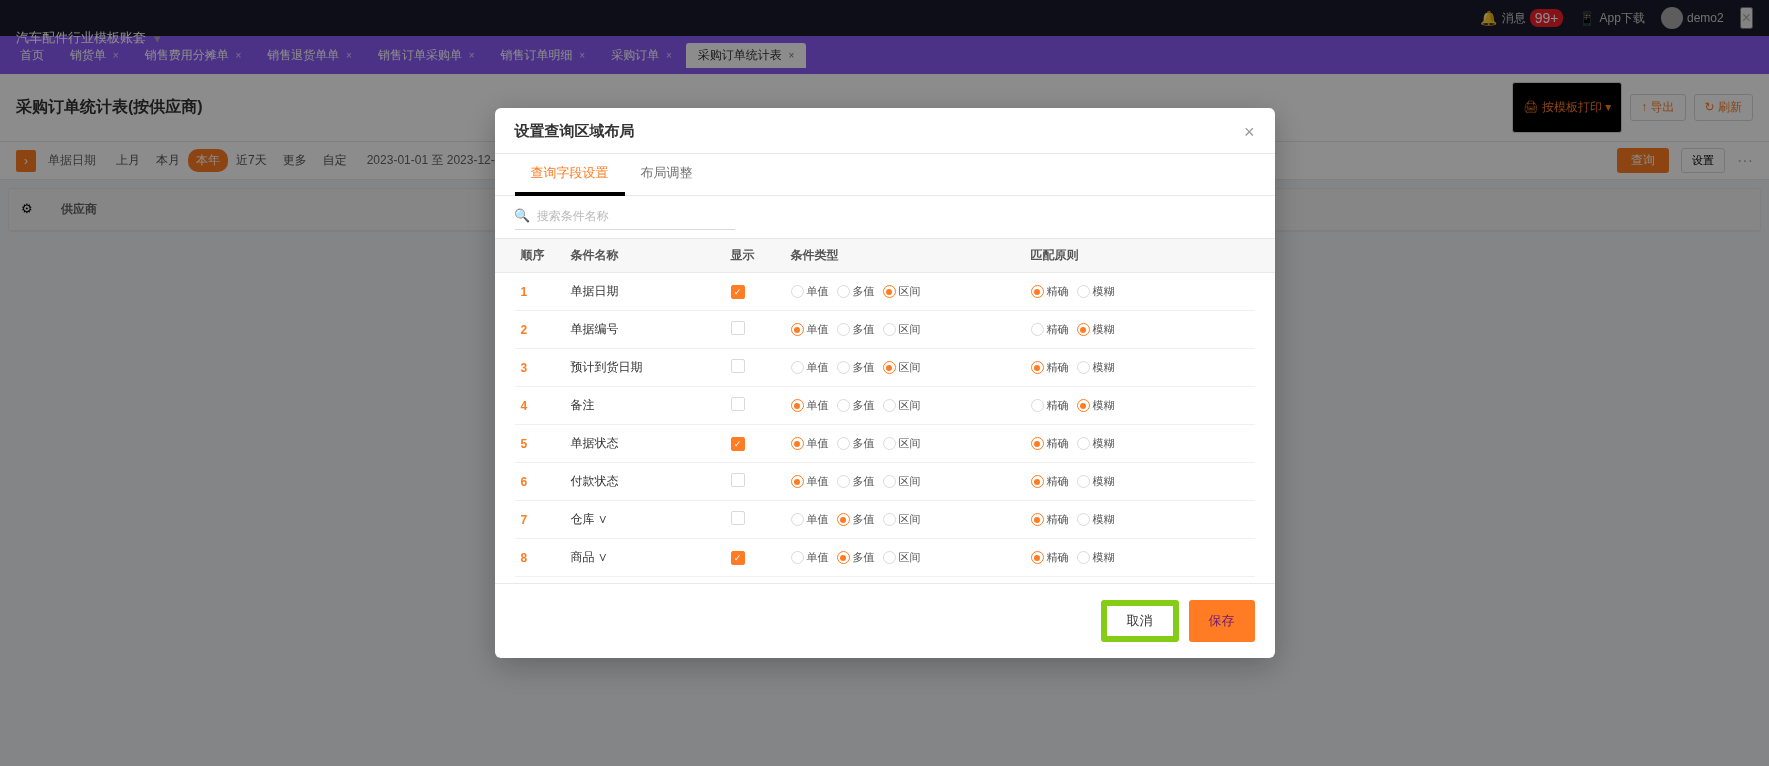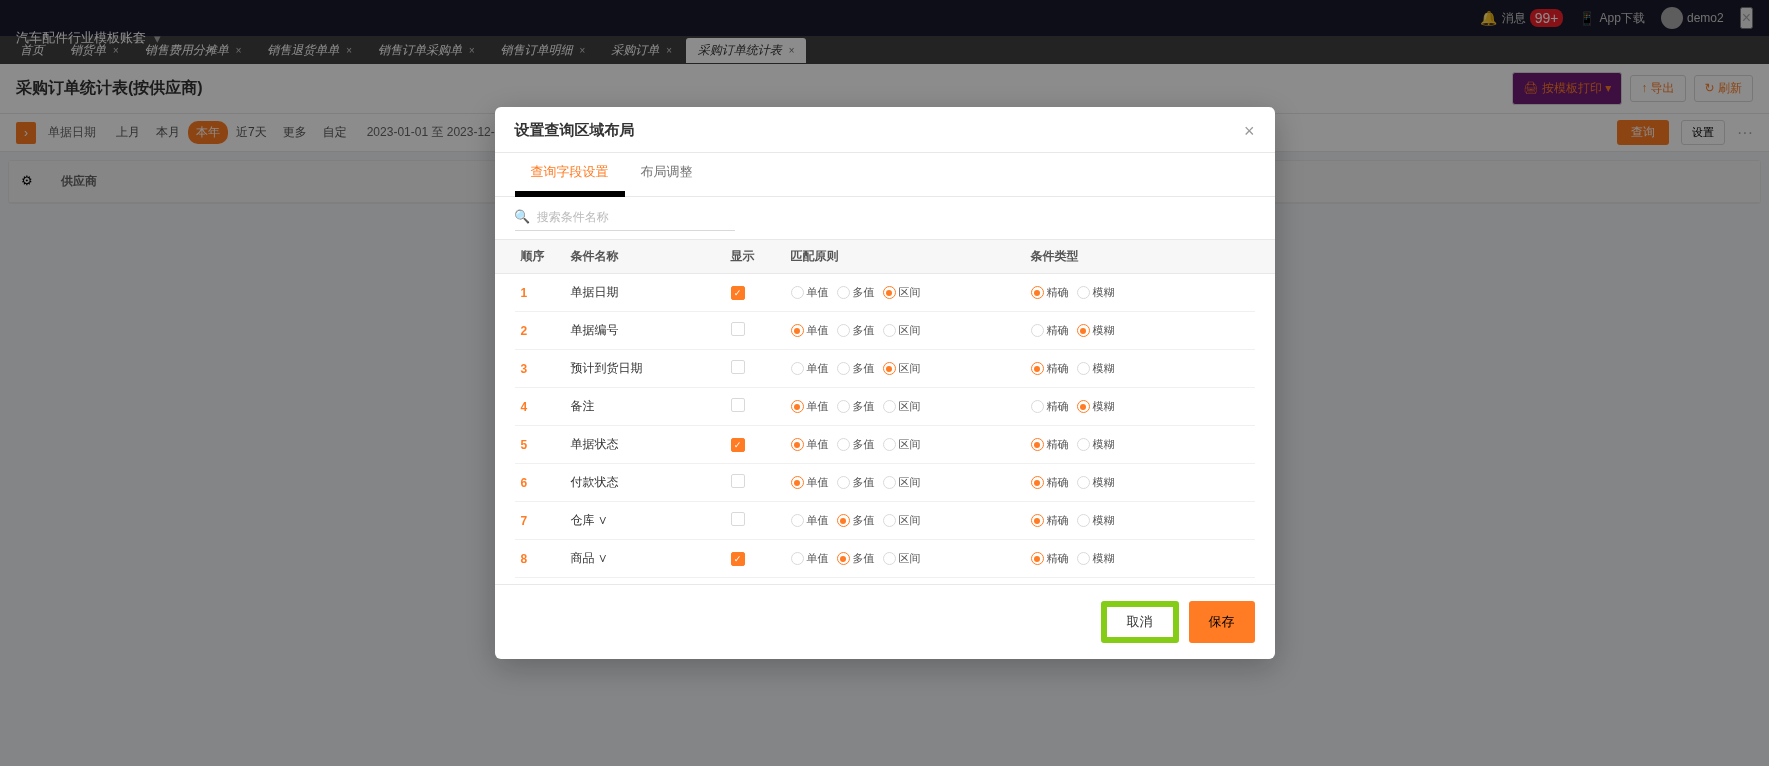--- a/index.html
+++ b/index.html
@@ -16,27 +16,26 @@
       color: #ccc;
     }
     .top-bar-left { display: flex; align-items: center; gap: 8px; margin-top: 40px; }
     .top-bar-title { color: #fff; font-size: 13px; }
     .top-bar-right { display: flex; align-items: center; gap: 16px; font-size: 12px; }
     .badge-red { background: #f5222d; color: #fff; border-radius: 8px; padding: 1px 5px; font-size: 14px; }
     .close-x { color: #aaa; cursor: pointer; font-size: 16px; }
 
     
     .nav-tabs {
-      background: #404040;
-      height: 28px;
+      background: #8b5cf6;
+      height: 38px;
       display: flex;
       align-items: center;
       padding: 0 8px;
       gap: 2px;
-      font-style: italic;
     }
     .nav-tab {
       padding: 4px 12px;
       color: #fff;
       font-size: 12px;
       border-radius: 3px 3px 0 0;
       cursor: pointer;
       white-space: nowrap;
     }
     .nav-tab.active { background: #fff; color: #333; }
@@ -46,21 +45,21 @@
     .page-header {
       background: #fff;
       padding: 8px 16px;
       display: flex;
       align-items: center;
       justify-content: space-between;
       border-bottom: 1px solid #e8e8e8;
     }
     .page-title { font-size: 16px; font-weight: bold; color: #333; }
     .page-actions { display: flex; gap: 8px; align-items: center; }
-    .btn-print { background: #701a75; border: 1px solid #d9d9d9; padding: 7px 10px; border-radius: 3px; cursor: pointer; font-size: 12px; color: #ff7c24; }
+    .btn-print { background: #000000; border: 1px solid #d9d9d9; padding: 16px 10px; border-radius: 3px; cursor: pointer; font-size: 12px; color: #ff7c24; }
     .btn-export { background: #fff; border: 1px solid #d9d9d9; padding: 4px 10px; border-radius: 3px; cursor: pointer; font-size: 12px; color: #ff7c24; }
     .btn-refresh { background: #fff; border: 1px solid #d9d9d9; padding: 4px 10px; border-radius: 3px; cursor: pointer; font-size: 12px; color: #ff7c24; }
 
     
     .filter-bar {
       background: #fff;
       padding: 6px 16px;
       display: flex;
       align-items: center;
       gap: 12px;
@@ -132,21 +131,21 @@
     .modal-tab {
       padding: 10px 16px;
       font-size: 13px;
       color: #737373;
       cursor: pointer;
       border-bottom: 2px solid transparent;
       margin-bottom: -1px;
     }
     .modal-tab.active {
       color: #ff7c24;
-      border-bottom: 6px solid #000000;
+      border-bottom: 4px solid #000000;
     }
 
     
     .modal-search {
       padding: 12px 20px 8px;
     }
     .search-box {
       display: flex;
       align-items: center;
       border-bottom: 1px solid #d9d9d9;
@@ -235,21 +234,21 @@
 
     
     .modal-footer {
       padding: 16px 20px;
       display: flex;
       justify-content: flex-end;
       gap: 10px;
       border-top: 1px solid #e8e8e8;
     }
     .btn-cancel { background: #fff; border: 6px solid #84cc16; padding: 6px 20px; border-radius: 3px; cursor: pointer; font-size: 13px; color: #333; }
-    .btn-save { background: #ff7c24; color: #000000; border: none; padding: 6px 20px; border-radius: 3px; cursor: pointer; font-size: 13px; }
+    .btn-save { background: #ff7c24; color: #701a75; border: none; padding: 6px 20px; border-radius: 3px; cursor: pointer; font-size: 13px; }
   </style>
 </head>
 <body>
 
 <div class="top-bar">
   <div class="top-bar-left">
     <span class="top-bar-title">汽车配件行业模板账套</span>
     <span style="color:#aaa;cursor:pointer;">▾</span>
   </div>
   <div class="top-bar-right">
@@ -343,22 +342,22 @@
         <span class="search-icon">🔍</span>
         <input class="search-input" type="text" placeholder="搜索条件名称" style="">
       </div>
     </div>
 
     <div class="modal-table">
       <div class="modal-table-head">
         <div class="modal-th">顺序</div>
         <div class="modal-th">条件名称</div>
         <div class="modal-th">显示</div>
+        <div class="modal-th">条件类型</div>
         <div class="modal-th">匹配原则</div>
-        <div class="modal-th">条件类型</div>
       </div>
       <div class="modal-table-body" id="modal-table-body">
       <div class="modal-row">
             <div class="modal-td order-num">1</div>
             <div class="modal-td">单据日期</div>
             <div class="modal-td"><span class="checkbox-custom checked"></span></div>
             <div class="modal-td">
               <div class="radio-group">
                 <span class="radio-item">
                   <span class="radio-circle"></span>

